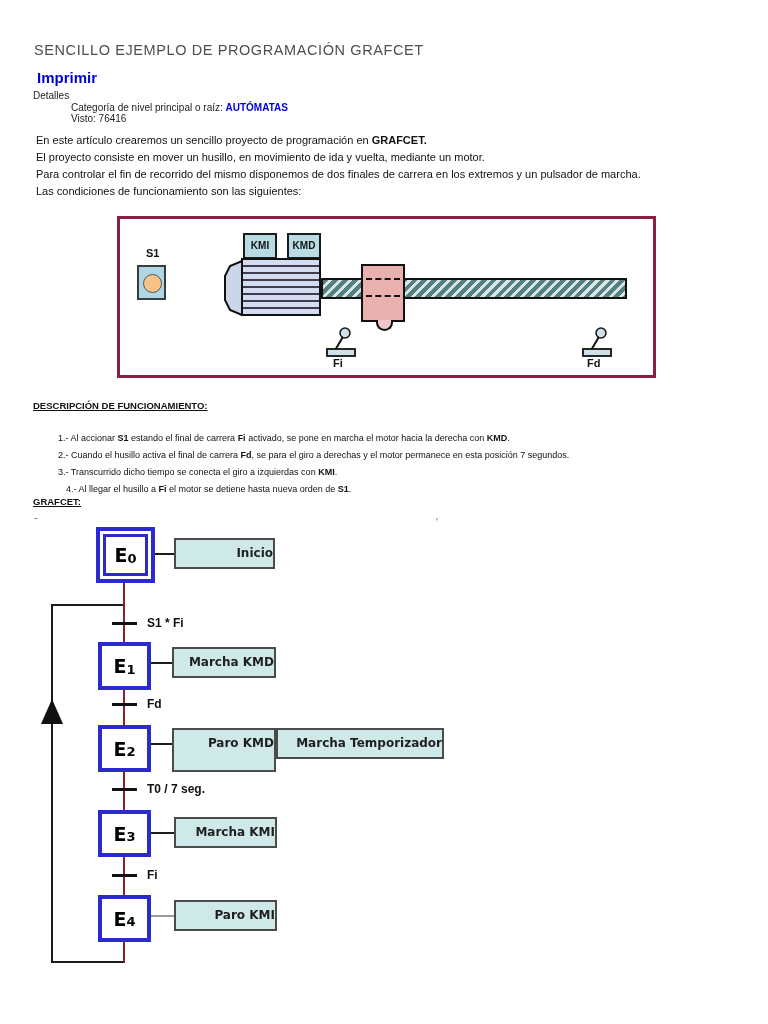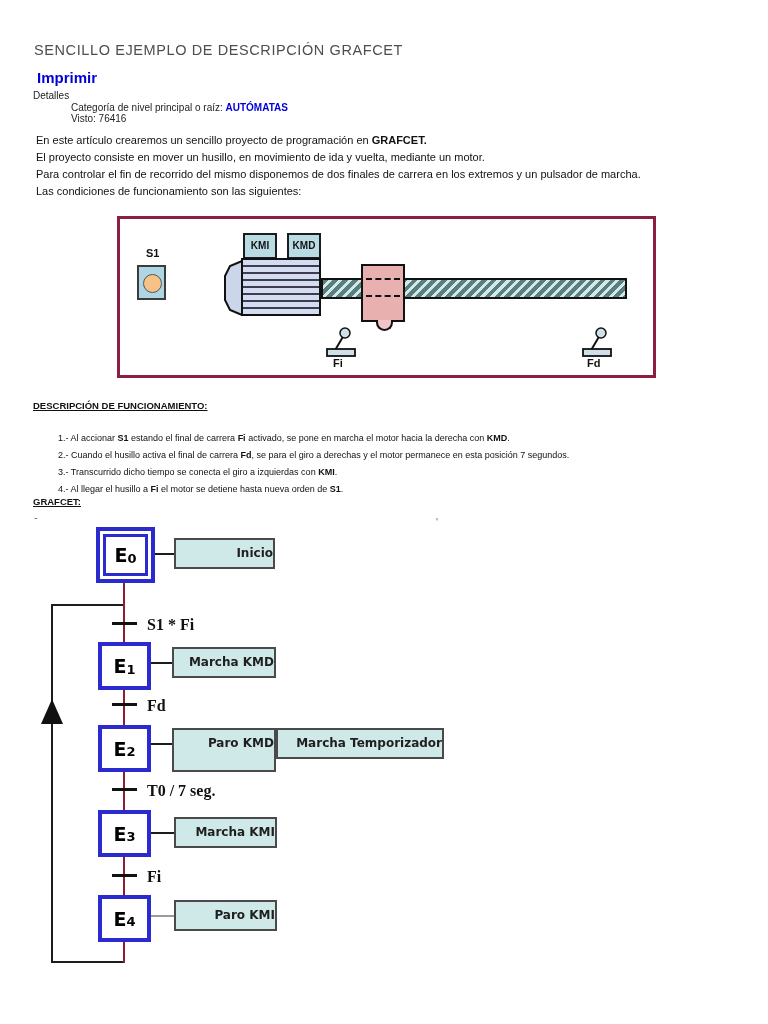--- a/index.html
+++ b/index.html
@@ -37,31 +37,31 @@
   .ebox   { border:4px solid #2a2ace; background:#fff; display:flex; align-items:center; justify-content:center; }
   .ebox-inner { width:100%; height:100%; border:3px solid #2a2ace; display:flex; align-items:center; justify-content:center; }
   .ename  { font-family:"DejaVu Sans", sans-serif; font-weight:bold; font-size:19px; color:#000; }
   .esub   { font-family:"DejaVu Sans", sans-serif; font-weight:bold; font-size:13px; color:#000;
             position:relative; top:3px; }
   .abox   { background:#cfe8e8; border:2px solid #4a4a4a; font-family:"DejaVu Sans", sans-serif;
             font-weight:bold; font-size:12px; color:#1f1f1f; text-align:right; line-height:26px; }
   .vline-red { width:2px; background:#8b1f2f; }
   .hline-blk { height:2px; background:#1c1c1c; }
   .tick   { width:25px; height:3px; background:#111; }
-  .tlabel { font-family:Liberation Serif, serif; font-weight:bold; font-size:16px; color:#111; white-space:nowrap; }
+  .tlabel { font-family:Liberation Sans, sans-serif; font-weight:bold; font-size:12px; color:#111; white-space:nowrap; }
   .arrow-up { width:0; height:0; border-left:11px solid transparent; border-right:11px solid transparent;
               border-bottom:25px solid #111; }
   .heading-u { font-size:9.5px; font-weight:bold; text-decoration:underline; color:#111; }
   .list-item { font-size:9px; color:#111; white-space:nowrap; }
   .stray { color:#666; }
 </style>
 </head>
 <body>
 
-<h1 class="abs page-title" style="left:34px; top:42px;">SENCILLO EJEMPLO DE DESCRIPCIÓN GRAFCET</h1>
+<h1 class="abs page-title" style="left:34px; top:42px;">SENCILLO EJEMPLO DE PROGRAMACIÓN GRAFCET</h1>
 <a class="abs blue-link" style="left:37px; top:69px;">Imprimir</a>
 <div class="abs meta" style="left:33px; top:90px;">Detalles</div>
 <div class="abs meta" style="left:71px; top:102px;">
   <span>Categoría de nivel principal o raíz: </span><a class="cat-link">AUTÓMATAS</a>
 </div>
 <div class="abs meta" style="left:71px; top:113px;">Visto: 76416</div>
 
 <p class="abs para" style="left:36px; top:134px;">En este artículo crearemos un sencillo proyecto de programación en <b>GRAFCET.</b></p>
 <p class="abs para" style="left:36px; top:151px;">El proyecto consiste en mover un husillo, en movimiento de ida y vuelta, mediante un motor.</p>
 <p class="abs para" style="left:36px; top:168px;">Para controlar el fin de recorrido del mismo disponemos de dos finales de carrera en los extremos y un pulsador de marcha.</p>
@@ -103,21 +103,21 @@
     <circle cx="20" cy="7" r="5" fill="#cfe0e8" stroke="#111" stroke-width="1.5"></circle>
     <rect x="2" y="23" width="28" height="7" fill="#cfe0e8" stroke="#111" stroke-width="1.8"></rect>
   </svg>
   <div class="abs mini-label" style="left:467px; top:138px;">Fd</div>
 </div>
 
 <div class="abs heading-u" style="left:33px; top:400px;">DESCRIPCIÓN DE FUNCIONAMIENTO:</div>
 <div class="abs list-item" style="left:58px; top:433px;">1.-  Al accionar <b>S1</b> estando el final de carrera <b>Fi</b> activado, se pone en marcha el motor hacia la derecha con <b>KMD</b>.</div>
 <div class="abs list-item" style="left:58px; top:450px;">2.- Cuando el husillo activa el final de carrera <b>Fd</b>, se para el giro a derechas y el motor permanece en esta posición 7 segundos.</div>
 <div class="abs list-item" style="left:58px; top:467px;">3.- Transcurrido dicho tiempo se conecta el giro a izquierdas con <b>KMI</b>.</div>
-<div class="abs list-item" style="left:58px; top:484px;">4.- Al llegar el husillo a <b>Fi</b> el motor se detiene hasta nueva orden de <b>S1</b>.</div>
+<div class="abs list-item" style="left:66px; top:484px;">4.- Al llegar el husillo a <b>Fi</b> el motor se detiene hasta nueva orden de <b>S1</b>.</div>
 
 <div class="abs heading-u" style="left:33px; top:496px;">GRAFCET:</div>
 
 <div class="abs stray" style="left:34px; top:511px; font-size:11px;">-</div>
 <div class="abs stray" style="left:436px; top:517px; font-size:10px;">'</div>
 
 <div class="abs hline-blk" style="left:51px; top:604px; width:73px;"></div>
 <div class="abs" style="left:51px; top:604px; width:2px; height:359px; background:#1c1c1c;"></div>
 <div class="abs hline-blk" style="left:51px; top:961px; width:74px;"></div>
 <div class="abs arrow-up" style="left:41px; top:699px;"></div>

